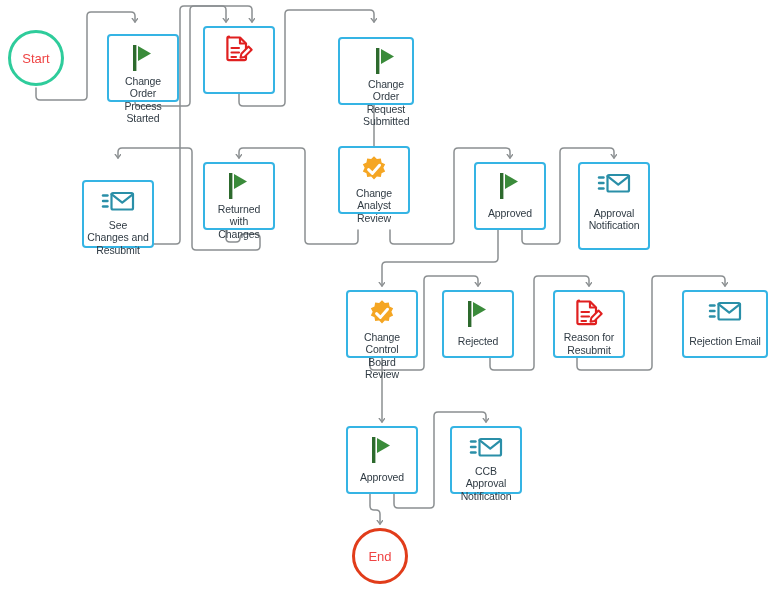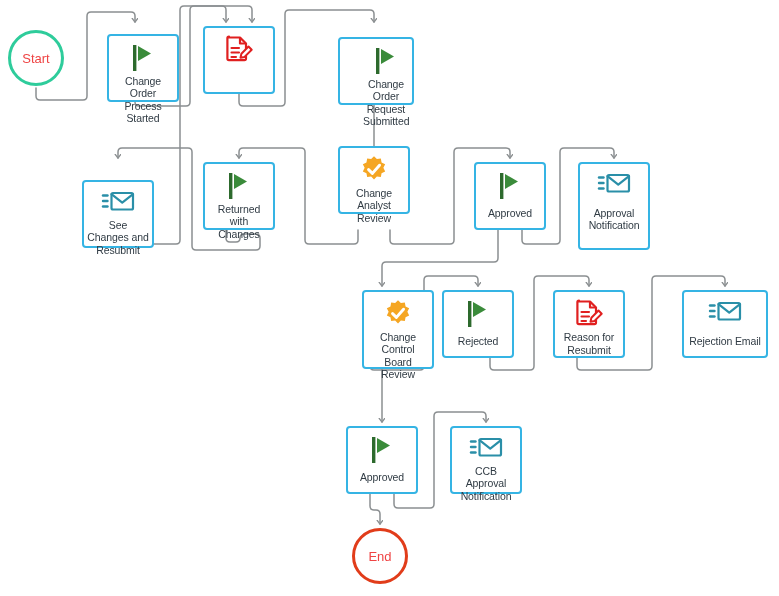--- a/index.html
+++ b/index.html
@@ -214,21 +214,21 @@
         <line x1="2" y1="6.5" x2="6.5" y2="6.5" stroke="#2a8fa8" stroke-width="2.4" stroke-linecap="round"></line>
         <line x1="2" y1="12" x2="6.5" y2="12" stroke="#2a8fa8" stroke-width="2.4" stroke-linecap="round"></line>
         <line x1="2" y1="17.5" x2="6.5" y2="17.5" stroke="#2a8fa8" stroke-width="2.4" stroke-linecap="round"></line>
         <rect x="10.5" y="4" width="21.5" height="16.5" rx="1.5" fill="none" stroke="#2a8fa8" stroke-width="2.2"></rect>
         <path d="M10.5,5.2 L21.25,13.6 L32,5.2" fill="none" stroke="#2a8fa8" stroke-width="2.2" stroke-linecap="round" stroke-linejoin="round"></path>
       </svg>
     </span>
     <span class="label">Approval Notification</span>
   </div>
 
-  <div class="node" style="left:362px; top:290px; width:72px; height:79px;">
+  <div class="node" style="left:346px; top:290px; width:72px; height:68px;">
     <span class="icon">
       <svg width="30" height="30" viewBox="0 0 32 32" xmlns="http://www.w3.org/2000/svg">
         <path d="M16,1.2 l3.05,3.0 l4.25,-0.55 l0.75,4.22 l3.85,1.9 l-1.9,3.85 l1.9,3.85 l-3.85,1.9 l-0.75,4.22 l-4.25,-0.55 l-3.05,3.0 l-3.05,-3.0 l-4.25,0.55 l-0.75,-4.22 l-3.85,-1.9 l1.9,-3.85 l-1.9,-3.85 l3.85,-1.9 l0.75,-4.22 l4.25,0.55 z" fill="#f5a623"></path>
         <path d="M10.2,15.6 L14.3,19.6 L21.9,10.9" fill="none" stroke="#ffffff" stroke-width="3.1" stroke-linecap="round" stroke-linejoin="round"></path>
       </svg>
     </span>
     <span class="label">Change Control Board Review</span>
   </div>
 
   <div class="node" style="left:442px; top:290px; width:72px; height:68px;">

